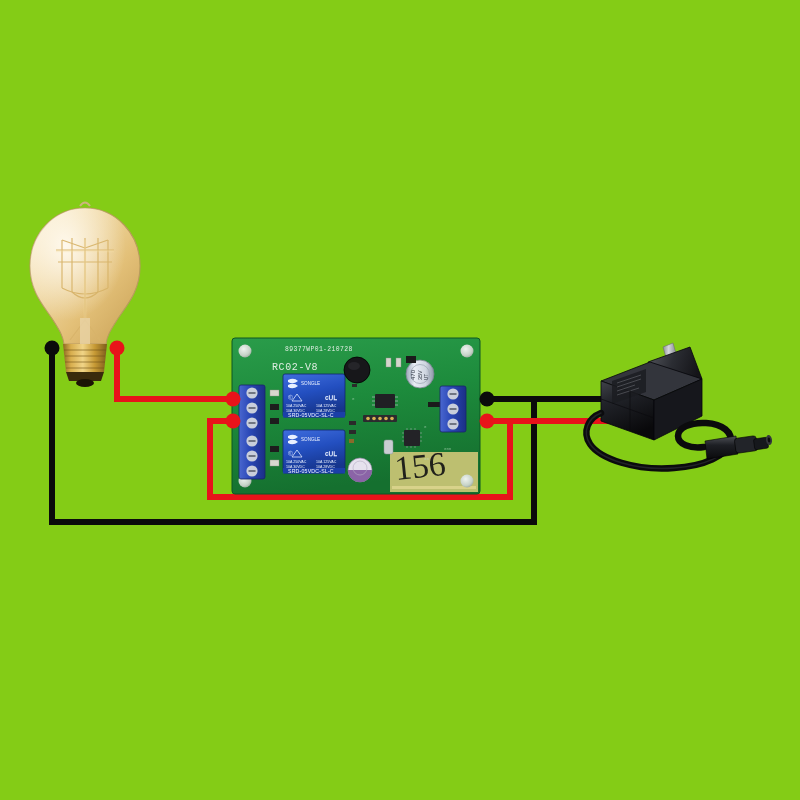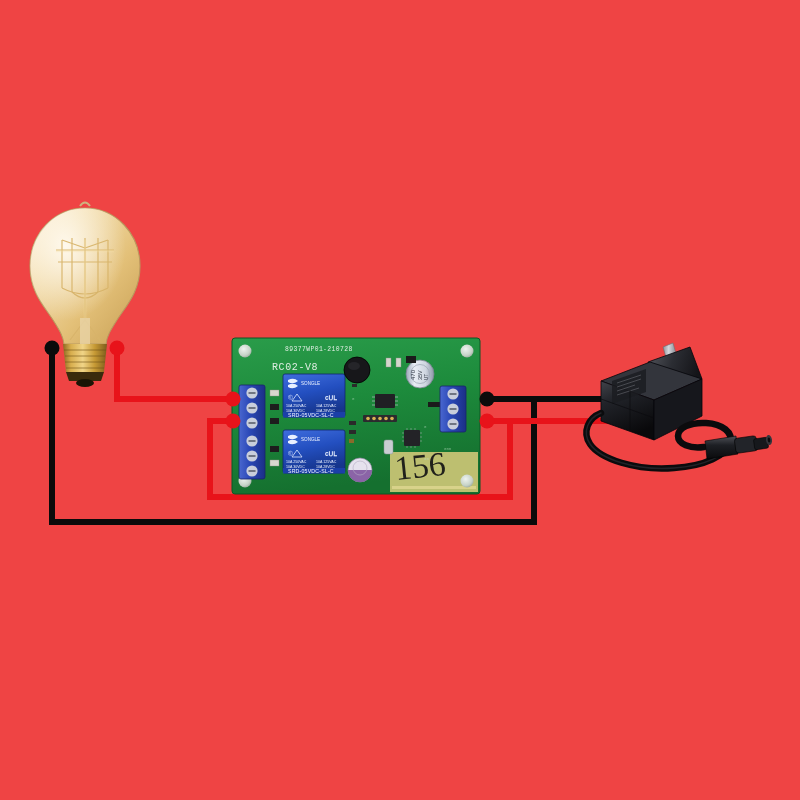--- a/index.html
+++ b/index.html
@@ -9,21 +9,21 @@
     font-family:"Liberation Sans", sans-serif;
   }
   #stage{position:absolute;left:0;top:0;width:800px;height:800px;background:#fff;}
   .layer{position:absolute;left:0;top:0;width:800px;height:800px;}
   svg{display:block;}
   .pcb-txt{font-family:"Liberation Mono", monospace;fill:#dfeee2;}
 </style>
 </head>
 <body>
 
-<div id="stage" style="background: #ef4444;">
+<div id="stage" style="background: #84cc16;">
 
   <svg class="layer" width="800" height="800" viewBox="0 0 800 800">
     <defs>
       <linearGradient id="glassGrad" x1="0" y1="0" x2="1" y2="1">
         <stop offset="0%" stop-color="#fdf3dd"></stop>
         <stop offset="28%" stop-color="#f2dcab"></stop>
         <stop offset="62%" stop-color="#e3c078"></stop>
         <stop offset="100%" stop-color="#c79f54"></stop>
       </linearGradient>
       <radialGradient id="glassHi" cx="0.32" cy="0.28" r="0.55">

